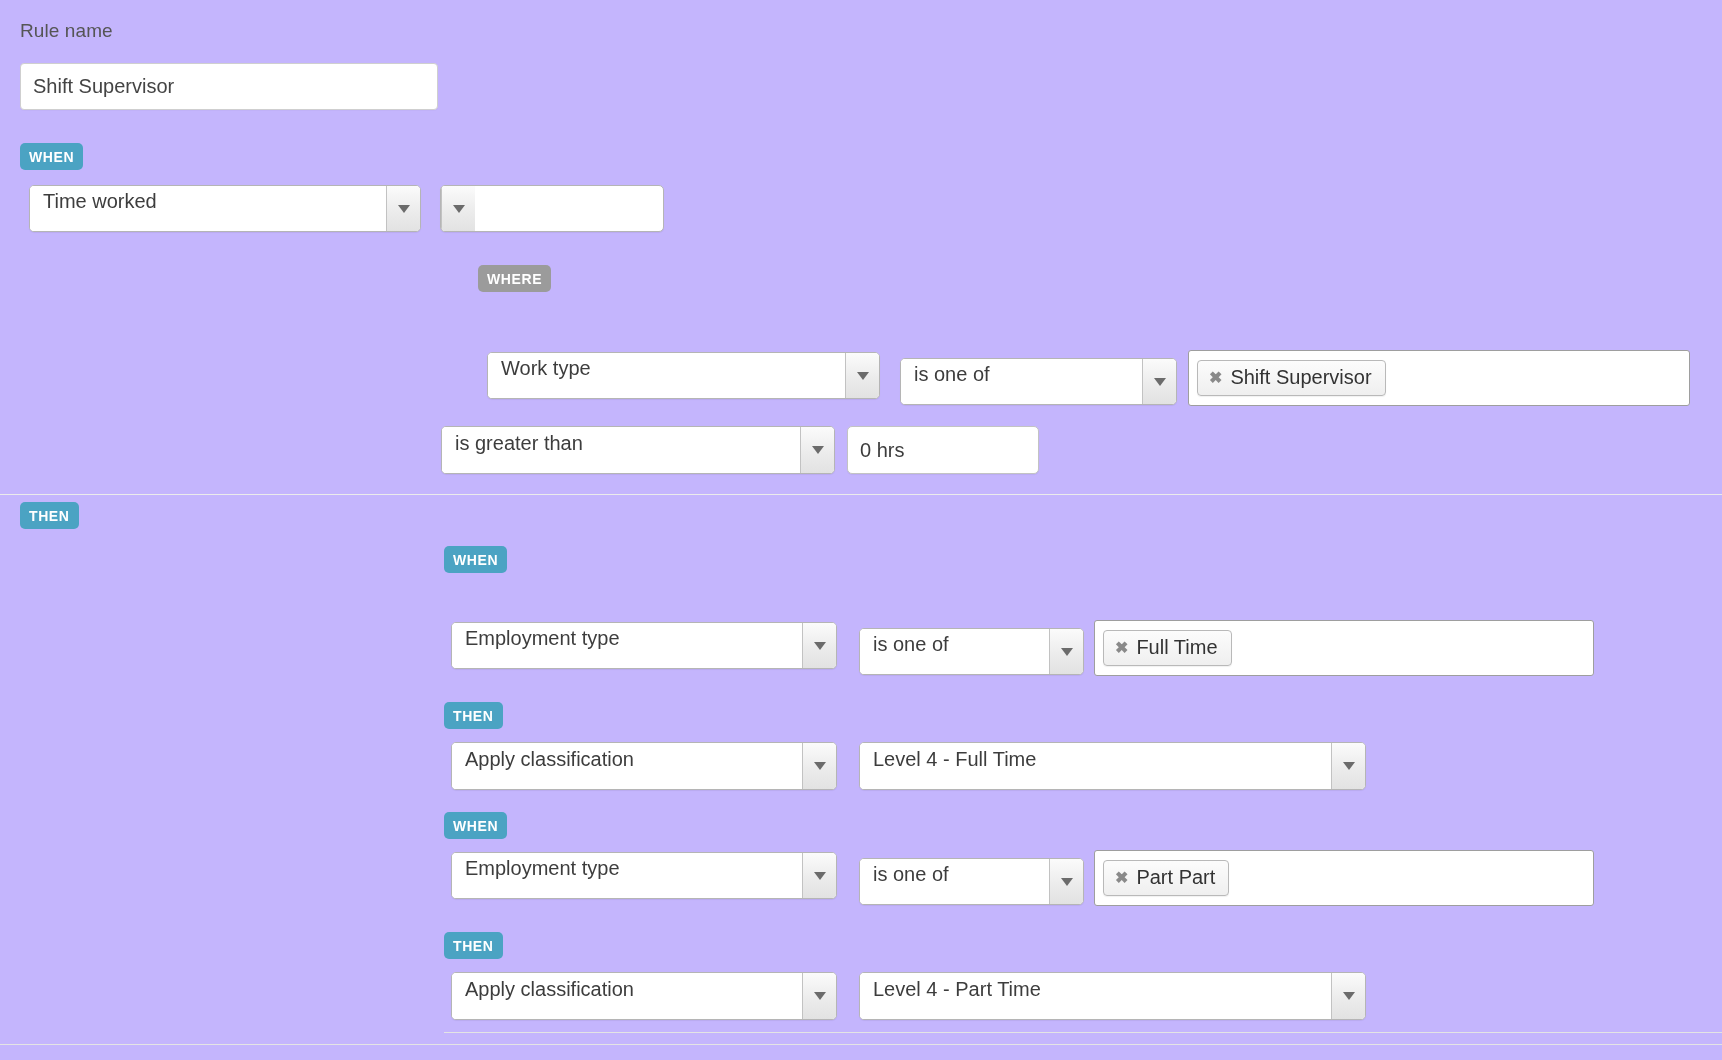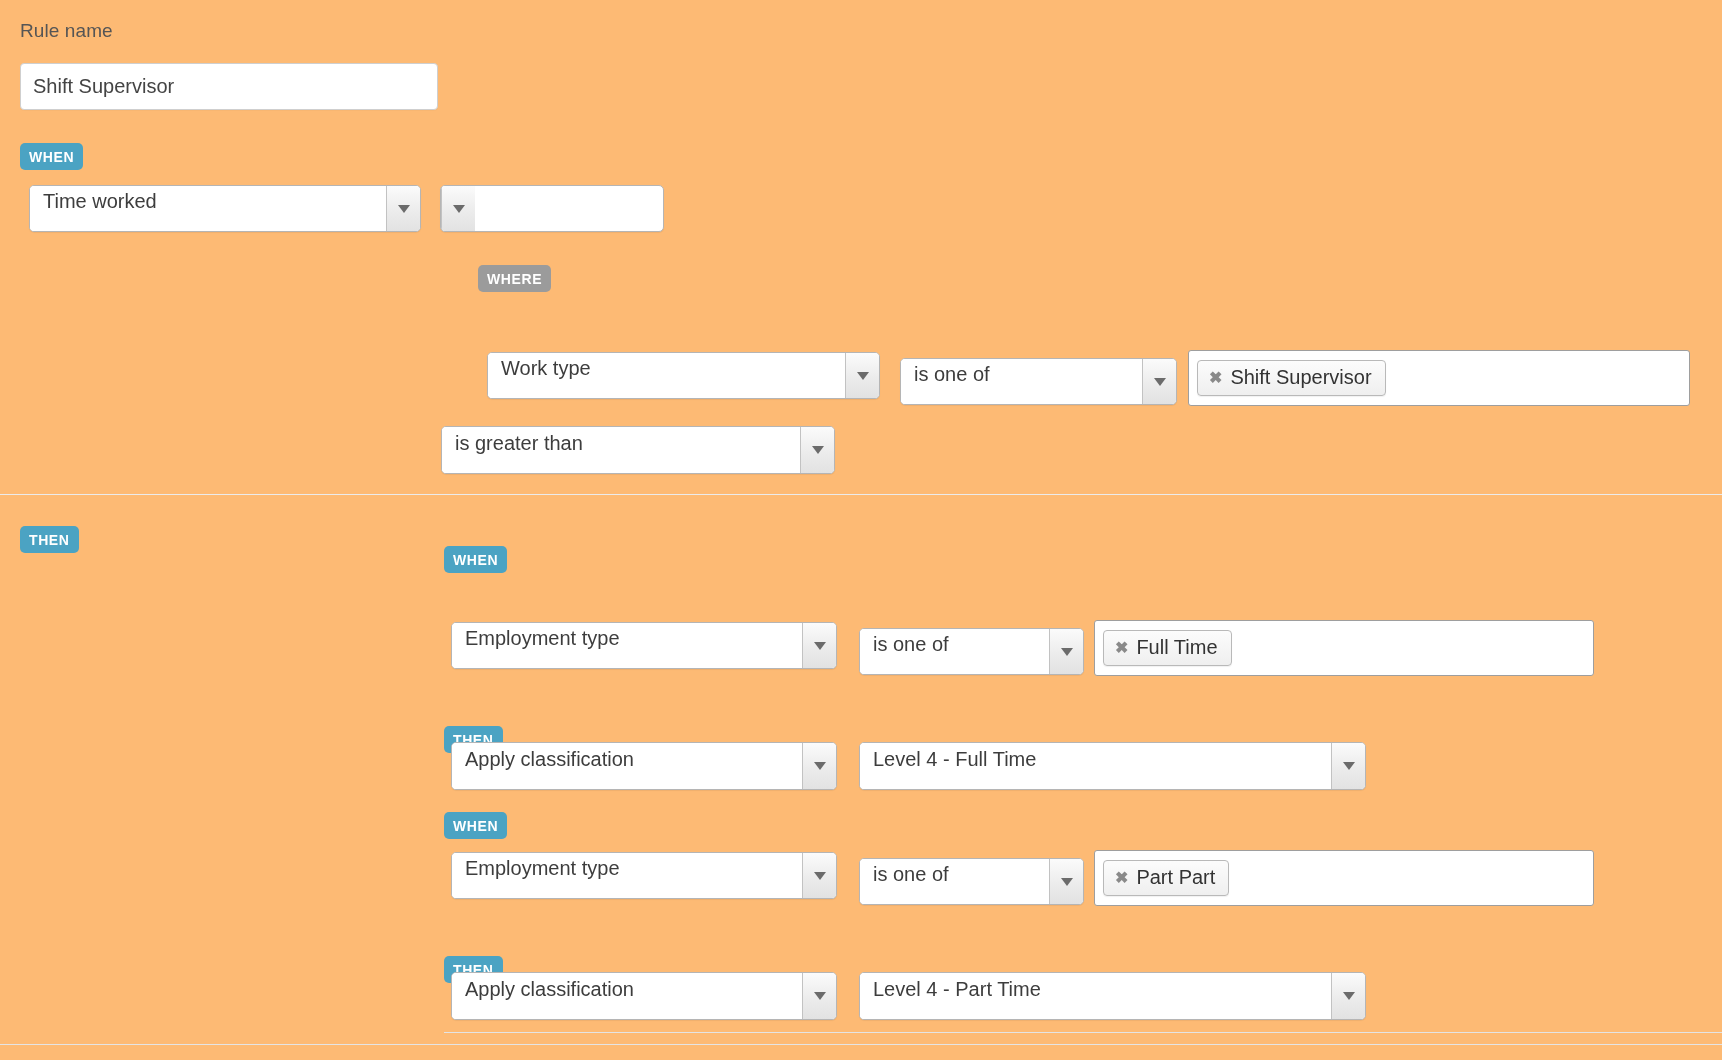--- a/index.html
+++ b/index.html
@@ -5,21 +5,21 @@
 <style>
   * { box-sizing: border-box; }
   html, body {
     margin: 0; padding: 0;
     width: 1722px; height: 1060px;
     background: #f7f7f7;
     font-family: "Liberation Sans", sans-serif;
     color: #333;
     overflow: hidden;
   }
-  .page { position: relative; width: 1722px; height: 1060px; background: #fdba74; }
+  .page { position: relative; width: 1722px; height: 1060px; background: #c4b5fd; }
 
   
   .abs { position: absolute; }
 
   
   .field-label {
     font-size: 19px;
     color: #555;
     letter-spacing: .1px;
   }
@@ -43,21 +43,21 @@
     font-size: 14px;
     font-weight: bold;
     letter-spacing: .6px;
     line-height: 1;
     padding: 7px 9px 6px 9px;
     text-align: right;
     white-space: nowrap;
     font-family: "Liberation Sans", sans-serif;
   }
   .badge-when  { background: #4ba3c3; }
-  .badge-then  { background: #4ba3c3; margin-top: 24px; }
+  .badge-then  { background: #4ba3c3; }
   .badge-where { background: #9b9b9b; }
 
   
   .select {
     position: absolute;
     display: flex;
     align-items: stretch;
     background: #fff;
     border: 1px solid #b5b5b5;
     border-radius: 5px;
@@ -201,20 +201,21 @@
     </span>
   </div>
 
   <div class="select" style="left:441px; top:426px; width:394px; height:48px;">
     <span class="sel-value">is greater than</span>
     <span class="sel-arrow">
         <i></i>
       </span>
   </div>
 
+  <div class="valuebox" style="left:847px; top:426px; width:192px; height:48px;">0 hrs</div>
 
   <div class="hr-soft" style="left:0px; top:494px; width:1722px;"></div>
 
   <div class="abs" style="left:20px; top:502px;">
     <span class="badge badge-then">THEN</span>
   </div>
 
 
   <div class="abs" style="left:444px; top:546px;">
     <span class="badge badge-when">WHEN</span>

